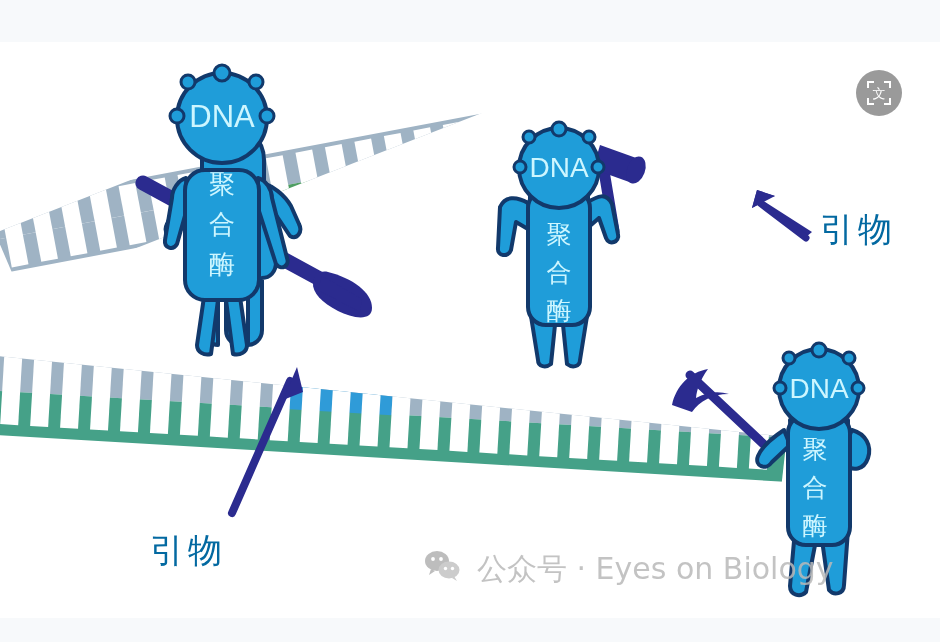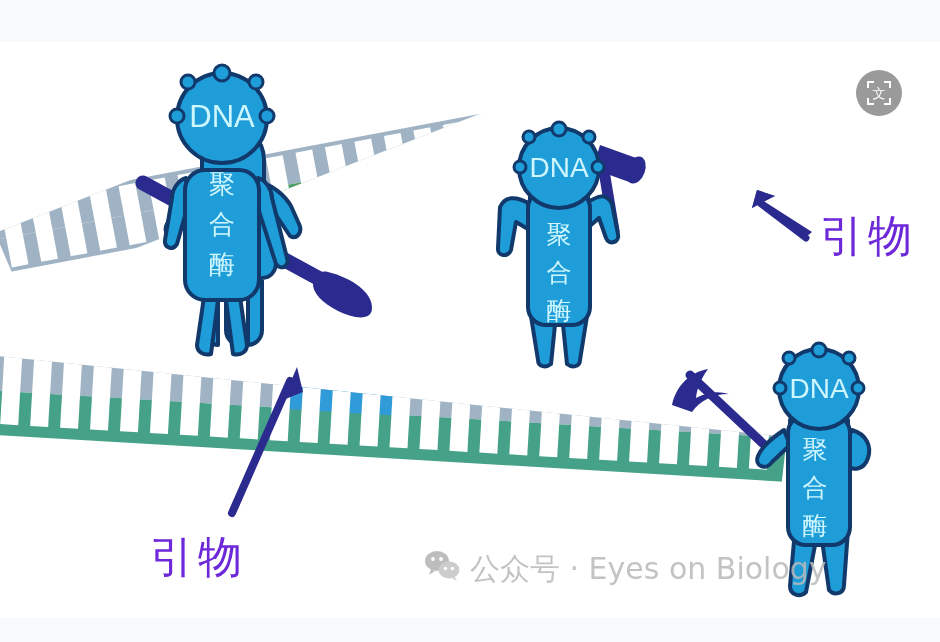--- a/index.html
+++ b/index.html
@@ -38,34 +38,34 @@
     border-radius: 50%;
     background: #9a9a9a;
     display: flex;
     align-items: center;
     justify-content: center;
     cursor: pointer;
   }
   .translate-btn svg { display: block; }
   .label-cn {
     position: absolute;
-    color: #6d28d9;
-    font-size: 44px;
+    color: #0369a1;
+    font-size: 34px;
     letter-spacing: 4px;
     font-family: "DejaVu Sans", "Liberation Sans", sans-serif;
     white-space: nowrap;
   }
   #label-primer-right { left: 820px; top: 207px; }
   #label-primer-left  { left: 150px; top: 528px; }
   .watermark {
     position: absolute;
     left: 424px; top: 549px;
     display: flex;
     align-items: center;
-    gap: 8px;
+    gap: 15px;
     color: #b9b9b9;
     font-size: 30px;
     white-space: nowrap;
     font-family: "DejaVu Sans", "Liberation Sans", sans-serif;
   }
   .watermark .wm-text { opacity: 0.85; }
 </style>
 </head>
 <body>
 

